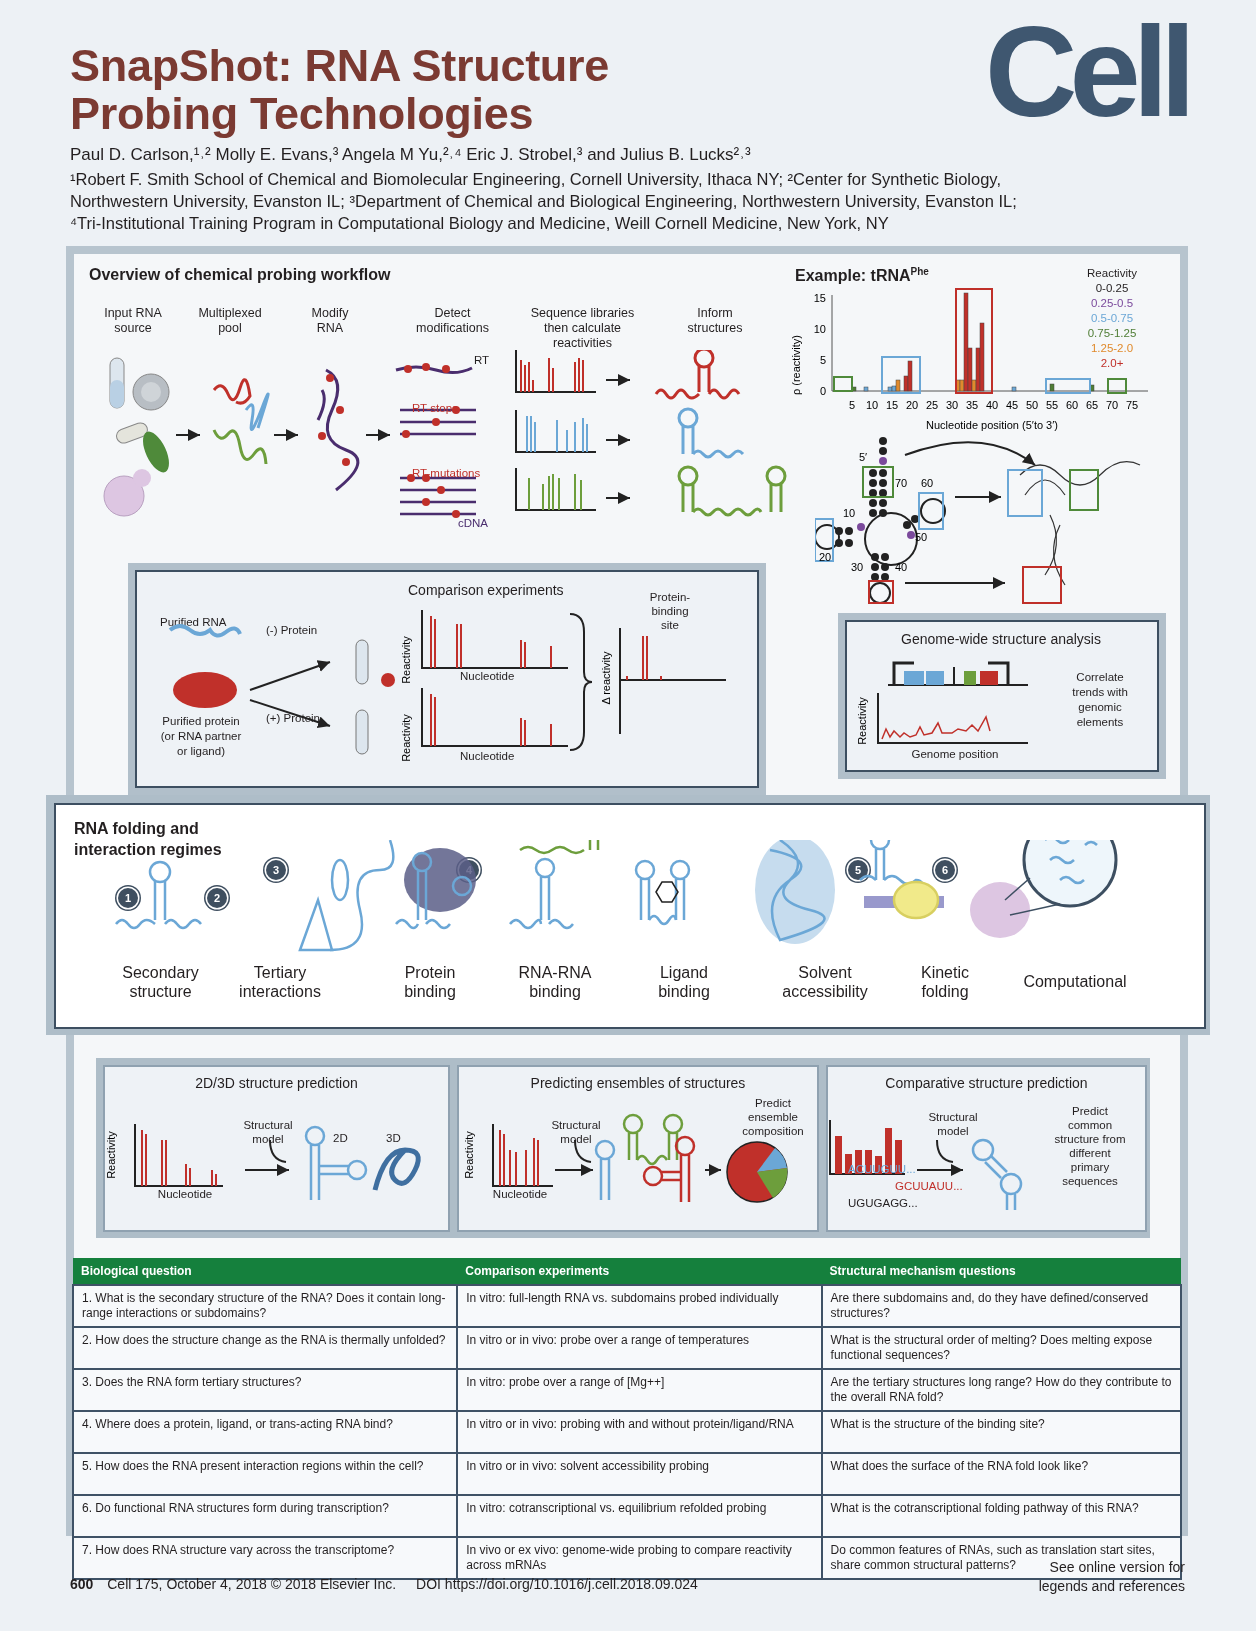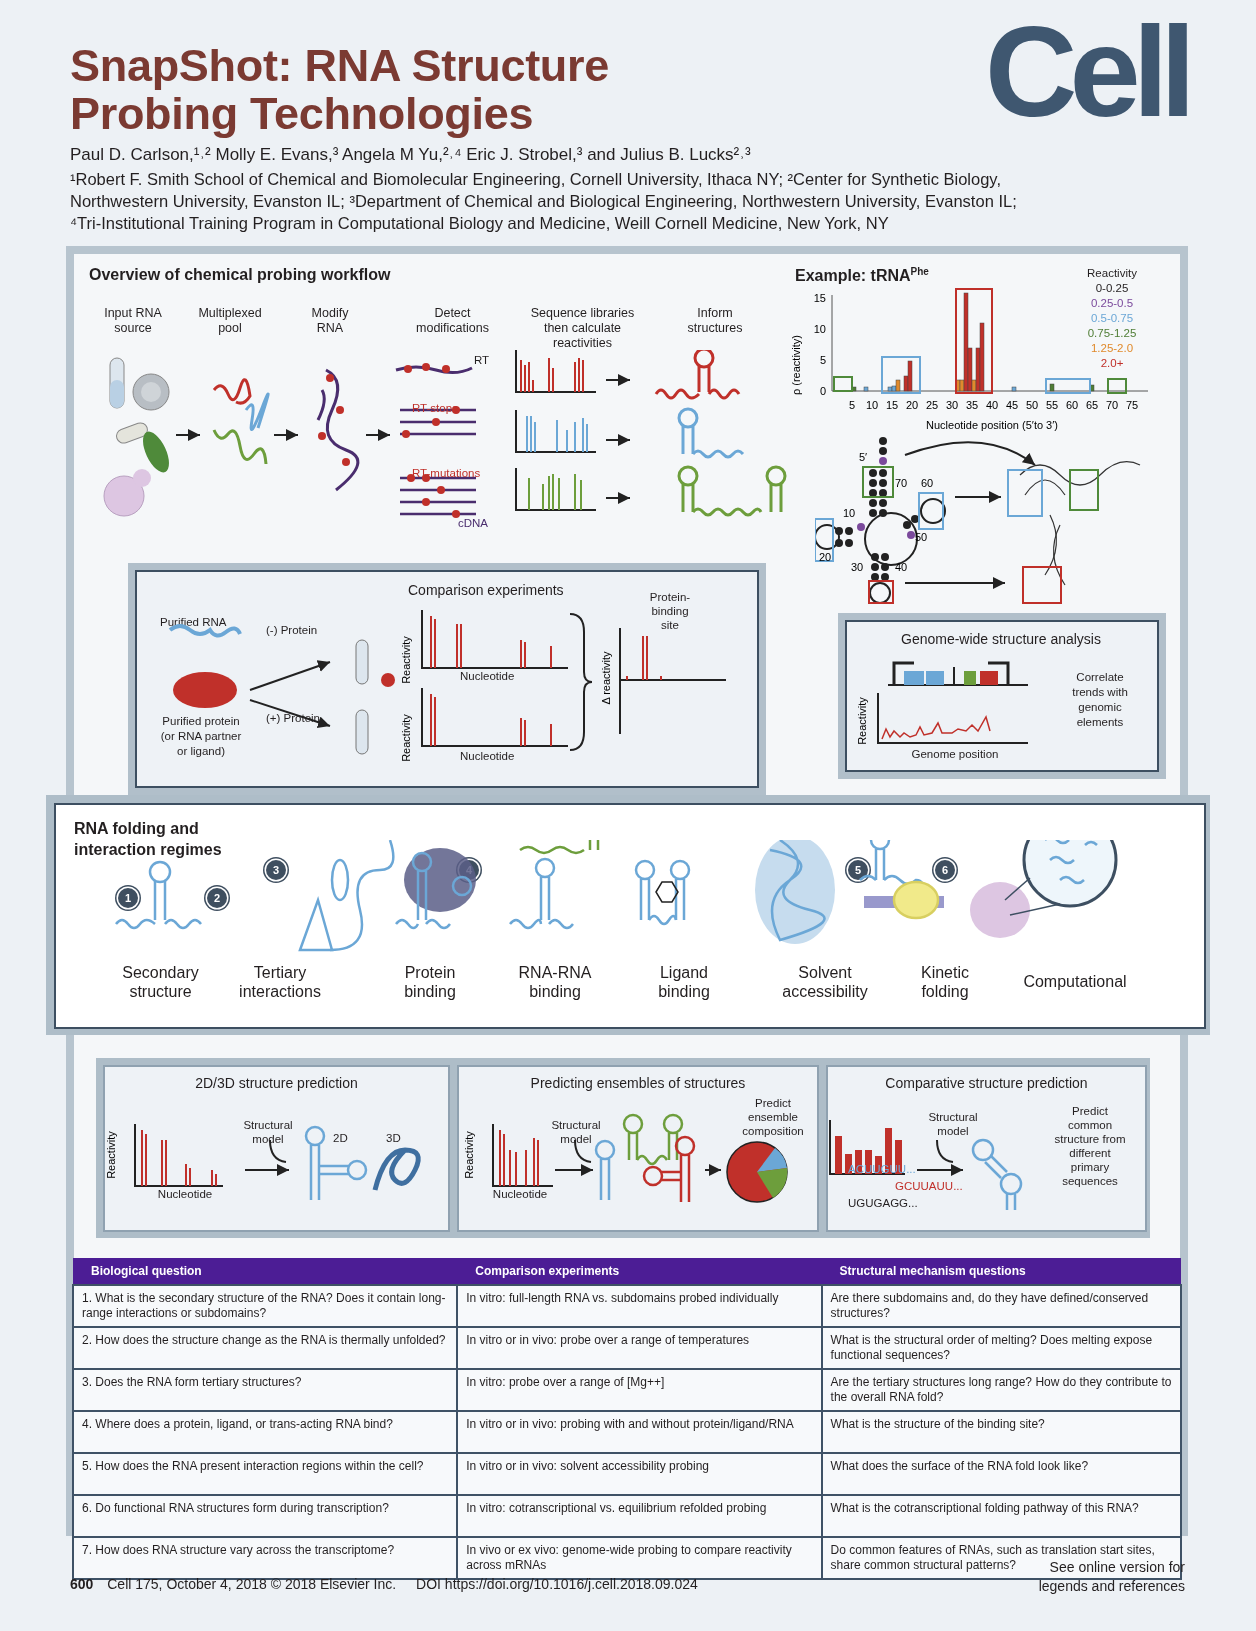--- a/index.html
+++ b/index.html
@@ -11,21 +11,21 @@
   .affil{left:70px;top:168px;font-size:16.5px;line-height:22px;width:1130px;}
   sup{font-size:10px;}
   .outer{left:66px;top:246px;width:1122px;height:1290px;background:#b7c4ce;}
   .inner{left:74px;top:254px;width:1106px;height:1274px;background:#f5f7f9;}
   .h{font-weight:bold;font-size:16px;}
   .lbl{font-size:12.5px;text-align:center;line-height:15px;}
   .small{font-size:11.5px;}
   .box{background:#eef2f6;border:2px solid #3d4f61;box-shadow:0 0 0 7px #b1bfca;}
   .panelTitle{font-size:14px;text-align:center;}
   table.q{position:absolute;left:72px;top:1258px;width:1110px;border-collapse:collapse;font-size:12px;}
-  table.q th{background:#4c1d95;color:#fff;text-align:left;font-weight:bold;padding:6px 18px;font-size:12px;}
+  table.q th{background:#15803d;color:#fff;text-align:left;font-weight:bold;padding:6px 8px;font-size:12px;}
   table.q td{border:2px solid #3f5266;padding:5px 8px;vertical-align:top;line-height:15px;background:#f7f9fb;height:30px;}
   .legend div{font-size:11.5px;text-align:center;line-height:15px;}
   .num{display:inline-block;width:20px;height:20px;border-radius:50%;background:#3f4f60;color:#fff;font-size:11px;font-weight:bold;text-align:center;line-height:20px;box-shadow:0 0 0 1.5px #fff,0 0 0 3px #3f4f60;}
   .regime{font-size:16px;text-align:center;line-height:19px;}
   .footer{font-size:14px;}
 </style>
 </head>
 <body>
 
 <div class="abs title">

